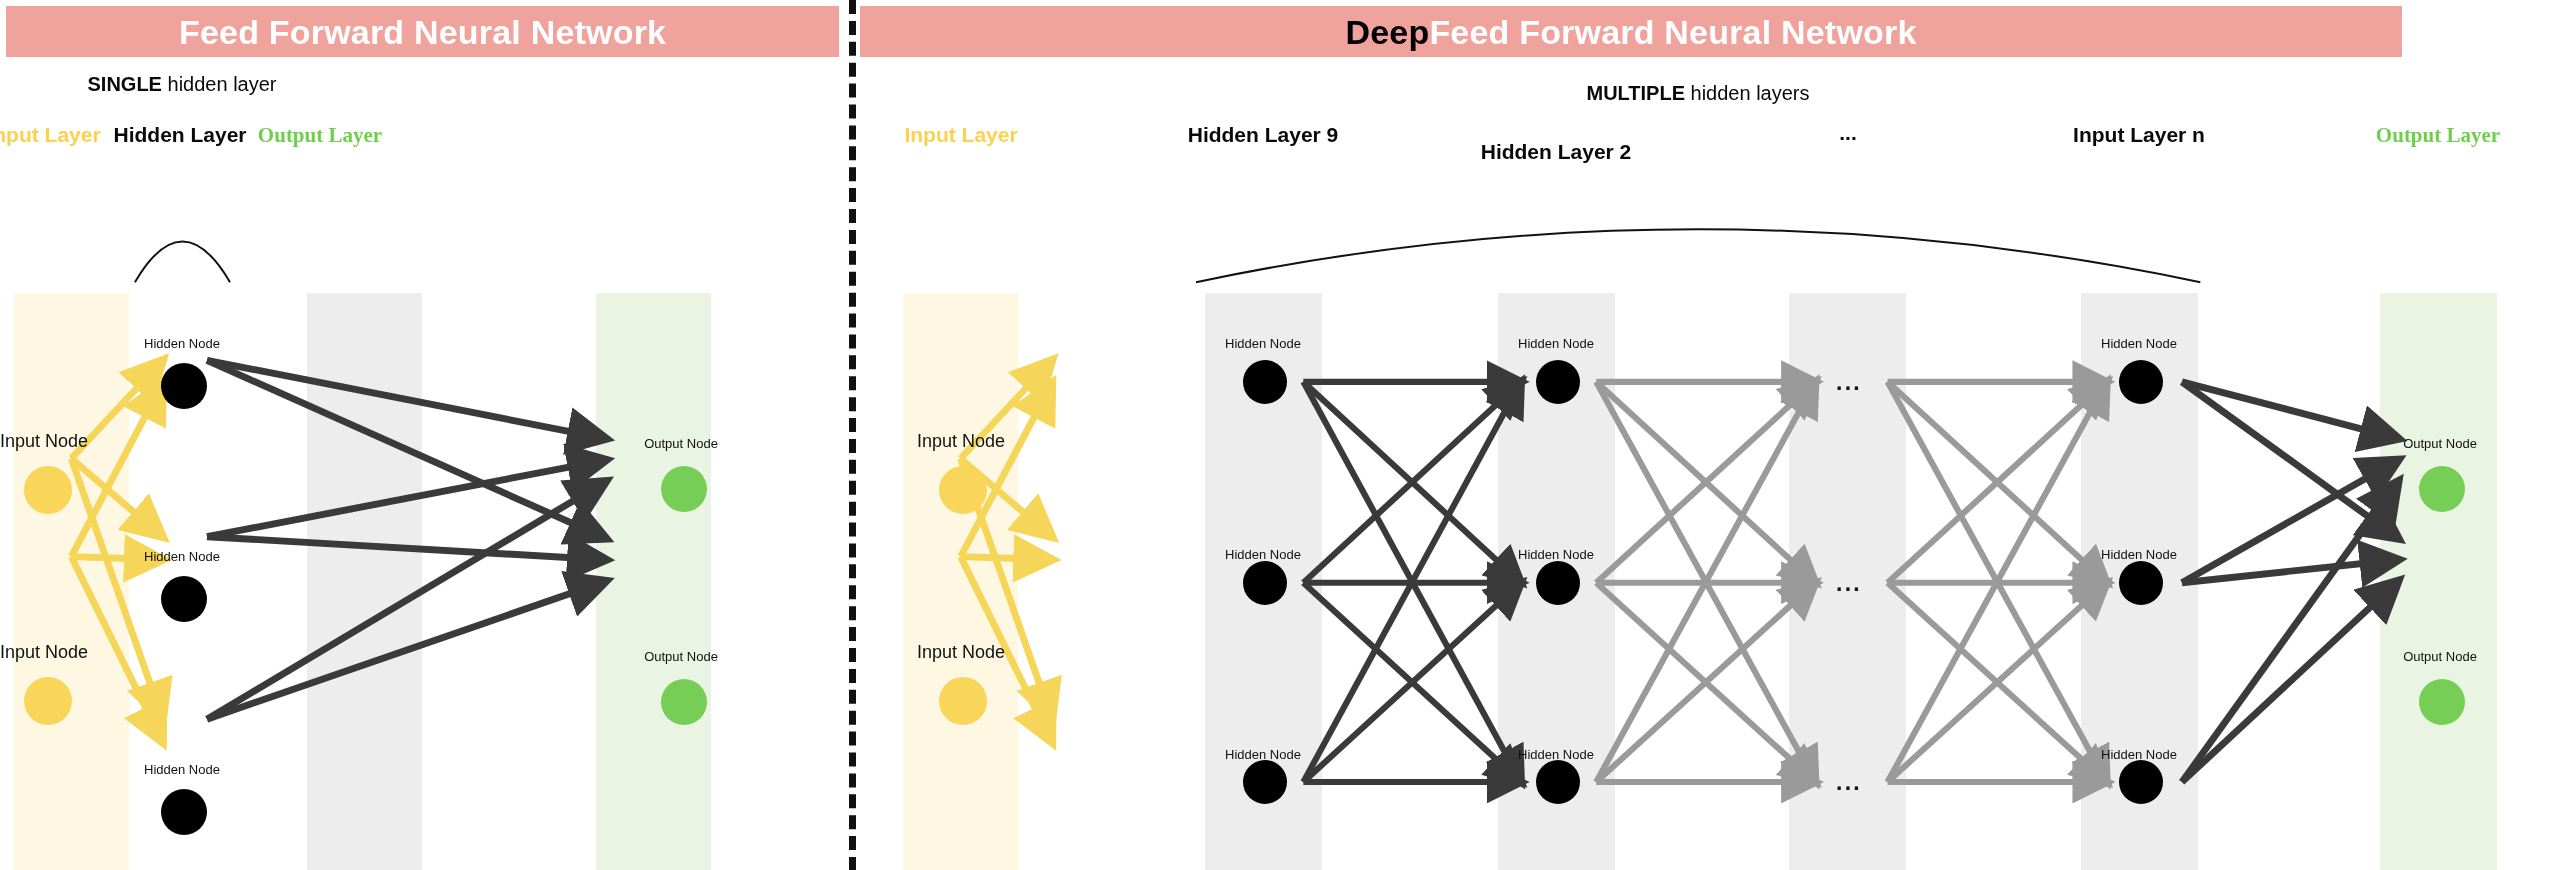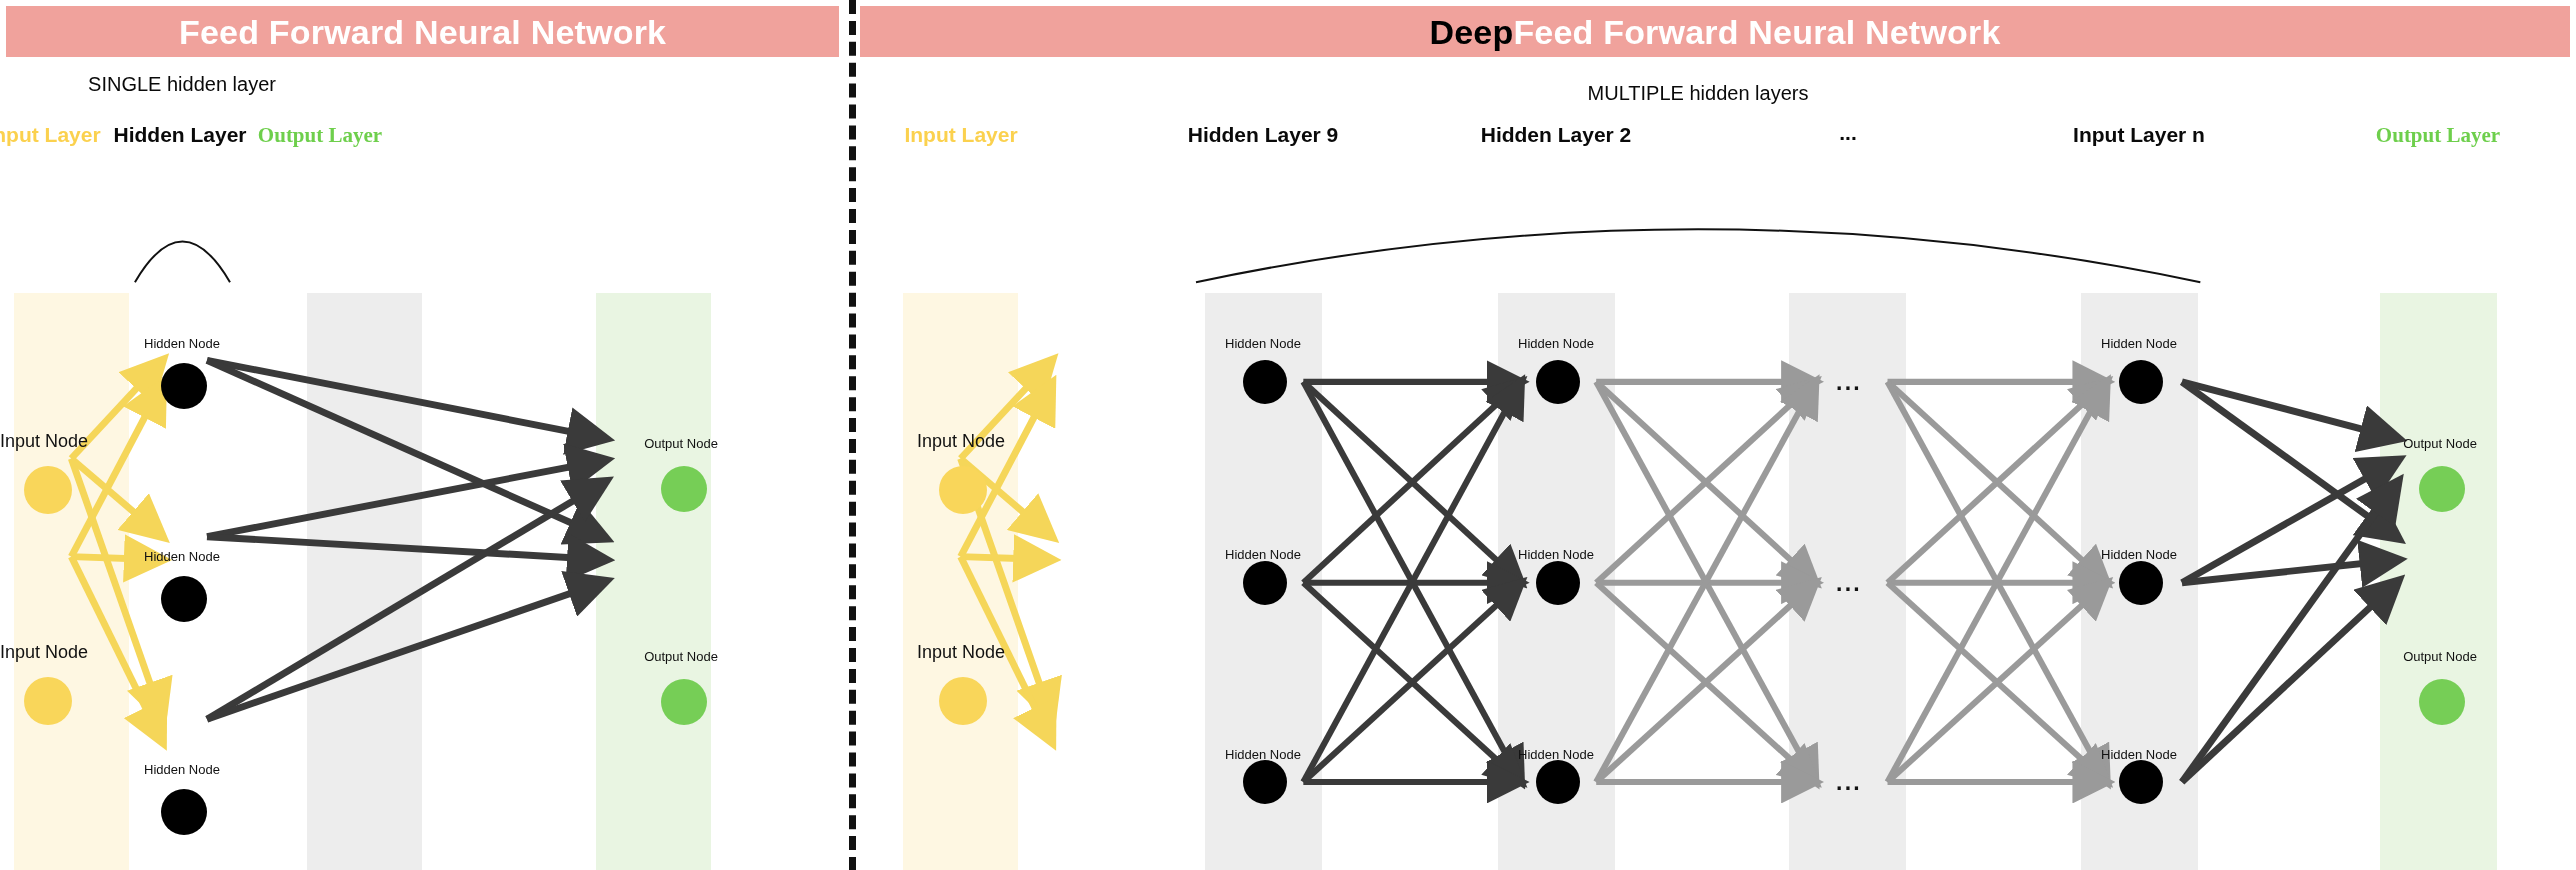--- a/index.html
+++ b/index.html
@@ -26,21 +26,21 @@
   
   .layer-title{position:absolute;font-size:21px;font-weight:bold;white-space:nowrap;
                transform:translateX(-50%);text-align:center;}
   .lt-yellow{color:#FBD14E;}
   .lt-black{color:#0a0a0a;}
   .lt-green{color:#6ECF4C;font-family:Liberation Serif, serif;}
 
   
   .caption{position:absolute;font-size:20px;white-space:nowrap;transform:translateX(-50%);
            color:#0a0a0a;}
-  .caption b{font-weight:normal;margin-top:8px;}
+  .caption b{font-weight:bold;margin-top:8px;}
 
   
   .node{position:absolute;border-radius:50%;transform:translate(-50%,-50%);}
   .node-in{background:#F9D65A;}
   .node-hid{background:#000000;}
   .node-out{background:#76CE56;}
   .node-label{position:absolute;font-size:18px;color:#111;white-space:nowrap;
               transform:translate(-50%,-50%);}
   .node-label-sm{font-size:13px;}
 
@@ -66,39 +66,39 @@
   <div class="band band-out" style="left:596px;width:115px;"></div>
 
   <div class="caption" style="left:182px;top:73px;">
     <b>SINGLE</b><span> hidden layer</span>
   </div>
 
   <div class="layer-title lt-yellow" style="left:44px;top:123px;">Input Layer</div>
   <div class="layer-title lt-black" style="left:180px;top:123px;">Hidden Layer</div>
   <div class="layer-title lt-green" style="left:320px;top:123px;">Output Layer</div>
 
-  <div class="hdr" style="left:860px;width:1710px;">
+  <div class="hdr" style="left:860px;width:1542px;">
     <span class="t t-black">Deep</span>
       <span class="t t-white"> Feed Forward Neural Network</span>
   </div>
 
   <div class="band band-in" style="left:903px;width:115px;"></div>
   <div class="band band-hid" style="left:1205px;width:117px;"></div>
   <div class="band band-hid" style="left:1498px;width:117px;"></div>
   <div class="band band-hid" style="left:1789px;width:117px;"></div>
   <div class="band band-hid" style="left:2081px;width:117px;"></div>
   <div class="band band-out" style="left:2380px;width:117px;"></div>
 
   <div class="caption" style="left:1698px;top:82px;">
     <b>MULTIPLE</b><span> hidden layers</span>
   </div>
 
   <div class="layer-title lt-yellow" style="left:961px;top:123px;">Input Layer</div>
   <div class="layer-title lt-black" style="left:1263px;top:123px;">Hidden Layer 9</div>
-  <div class="layer-title lt-black" style="left:1556px;top:123px;">Hidden Layer 2</div>
+  <div class="layer-title lt-black" style="left:1556px;top:140px;">Hidden Layer 2</div>
   <div class="layer-title lt-black" style="left:1848px;top:121px;">...</div>
   <div class="layer-title lt-black" style="left:2139px;top:123px;">Input Layer n</div>
   <div class="layer-title lt-green" style="left:2438px;top:123px;">Output Layer</div>
 
   <svg class="edges" viewBox="0 0 3360 1136">
     <defs>
       <marker id="ay" markerWidth="7" markerHeight="7" refX="5.6" refY="3.5" orient="auto">
         <path d="M0,0 L7,3.5 L0,7 z" fill="#F5D659"></path>
       </marker>
       <marker id="ad" markerWidth="7" markerHeight="7" refX="5.6" refY="3.5" orient="auto">

